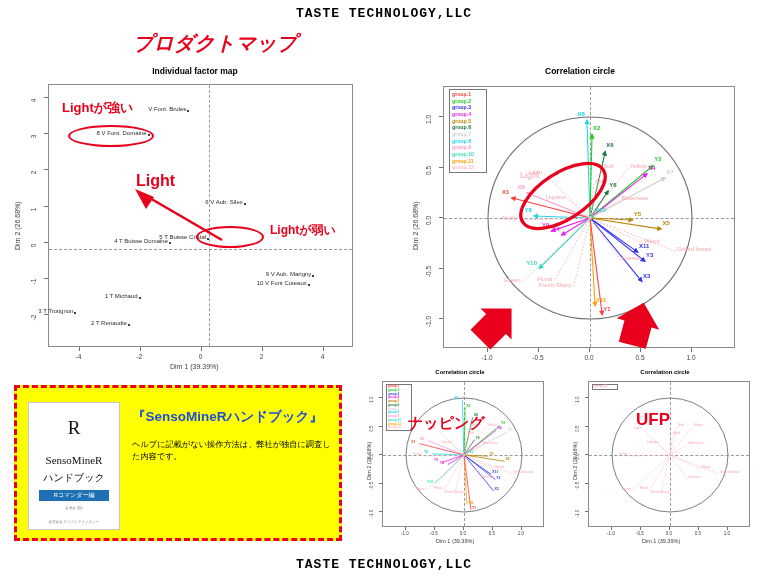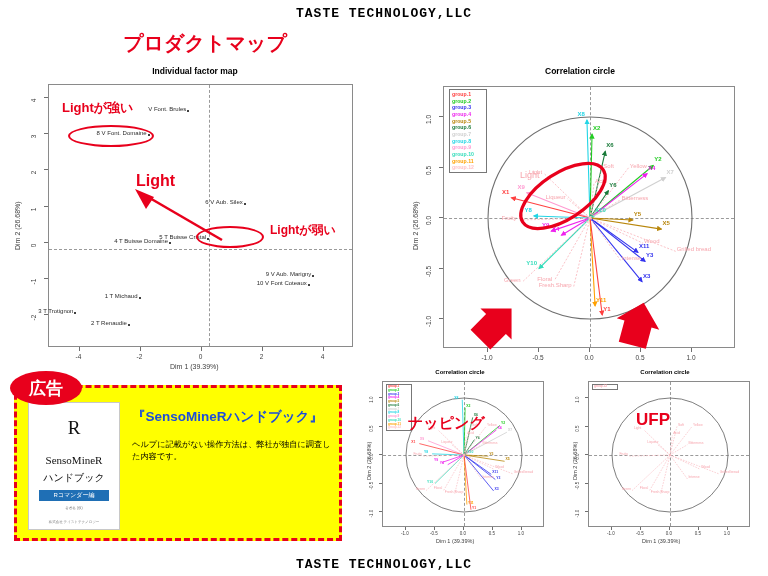--- a/index.html
+++ b/index.html
@@ -151,21 +151,21 @@
   .vec-lbl { position: absolute; font-size: 6px; font-weight: bold; white-space: nowrap; }
   .attr-lbl { position: absolute; font-size: 6px; color: #f7a6ae; white-space: nowrap; }
 </style>
 </head>
 <body>
 
 <div id="stage">
 
   <div class="company-banner abs" style="top:6px;left:0;">TASTE TECHNOLOGY,LLC</div>
 
-  <div class="sec-title abs" style="top:30px;left:90px;width:230px;">プロダクトマップ</div>
+  <div class="sec-title abs" style="top:30px;left:100px;width:230px;font-style:italic;">プロダクトマップ</div>
 
   <div class="abs" style="left:20px;top:66px;width:350px;height:14px;">
     <div class="chart-title">Individual factor map</div>
   </div>
 
   <div class="plot-frame" id="L" style="left:48px;top:84px;width:305px;height:263px;">
 
     <div class="dashline-h" style="top:164px;left:0;"></div>
     <div class="dashline-v" style="left:160px;top:0;"></div>
   </div>
@@ -432,21 +432,20 @@
   <div class="red-text" style="left:520px;top:170px;font-size:9px;color:#f7a6ae;font-weight:normal;">Light</div>
 
   <svg class="fat-arrow" style="left:466px;top:300px;width:60px;height:60px;" viewBox="0 0 60 60">
     <polygon points="8,10 30,10 30,2 52,24 30,46 30,38 8,38" fill="#e8001c" transform="rotate(-45 30 24)"></polygon>
   </svg>
   <svg class="fat-arrow" style="left:608px;top:300px;width:60px;height:60px;" viewBox="0 0 60 60">
     <polygon points="8,10 30,10 30,2 52,24 30,46 30,38 8,38" fill="#e8001c" transform="rotate(-75 30 24)"></polygon>
   </svg>
 
   <div class="ad-box" style="left:14px;top:385px;width:328px;height:156px;"></div>
-  <div class="ad-badge" style="left:10px;top:371px;">広告</div>
 
   <div class="book" style="left:28px;top:402px;width:92px;height:128px;padding-top:14px;gap:5px;">
     <div class="book-R">R</div>
     <div style="height:20px"></div>
     <div class="book-bar"></div>
     <div class="book-t1">SensoMineR</div>
     <div class="book-t2">ハンドブック</div>
     <div class="book-sub">Rコマンダー編</div>
     <div class="book-tiny">著者名 (仮)</div>
     <div style="flex:1"></div>

